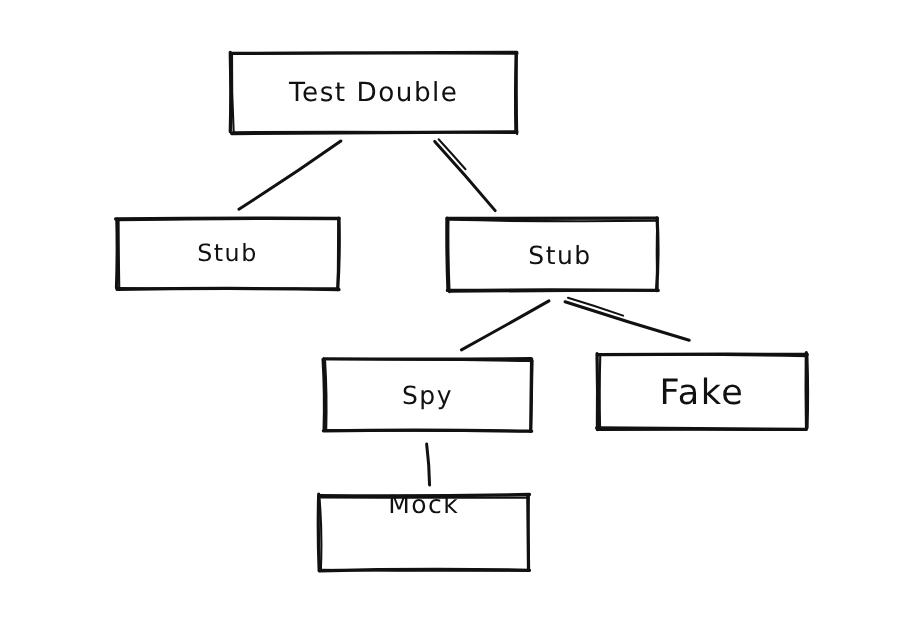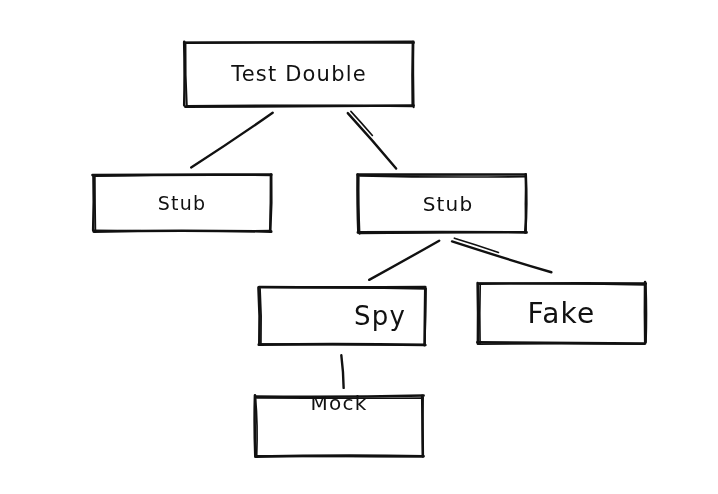--- a/index.html
+++ b/index.html
@@ -154,17 +154,17 @@
             <path d="M 423.18 456.54 Q 341.61 456.89 255.98 455.94" fill="none" stroke="#111111" stroke-width="1.7" stroke-linecap="round"></path>
             <path d="M 256.70 455.61 Q 257.94 425.05 255.48 397.39" fill="none" stroke="#111111" stroke-width="1.7" stroke-linecap="round"></path>
           </g>
         </g>
       </g>
   </svg>
   <div id="labels-layer">
       <div class="node-label" style="left: 185px; top: 42px; width: 228px; height: 64px; font-size: 21px;">Test Double</div>
       <div class="node-label" style="left: 93px; top: 175px; width: 178px; height: 56px; font-size: 19px;">Stub</div>
       <div class="node-label" style="left: 358px; top: 175px; width: 180px; height: 58px; font-size: 20px;">Stub</div>
-      <div class="node-label" style="left: 259px; top: 287px; width: 166px; height: 58px; font-size: 26px; margin-left: 38px;">Spy</div>
+      <div class="node-label" style="left: 259px; top: 287px; width: 166px; height: 58px; font-size: 20px;">Spy</div>
       <div class="node-label" style="left: 478px; top: 283px; width: 167px; height: 60px; font-size: 28px;">Fake</div>
       <div class="node-label" style="left: 255px; top: 373px; width: 168px; height: 60px; font-size: 20px;">Mock</div>
     </div>
 </div>
 
 </body></html>

